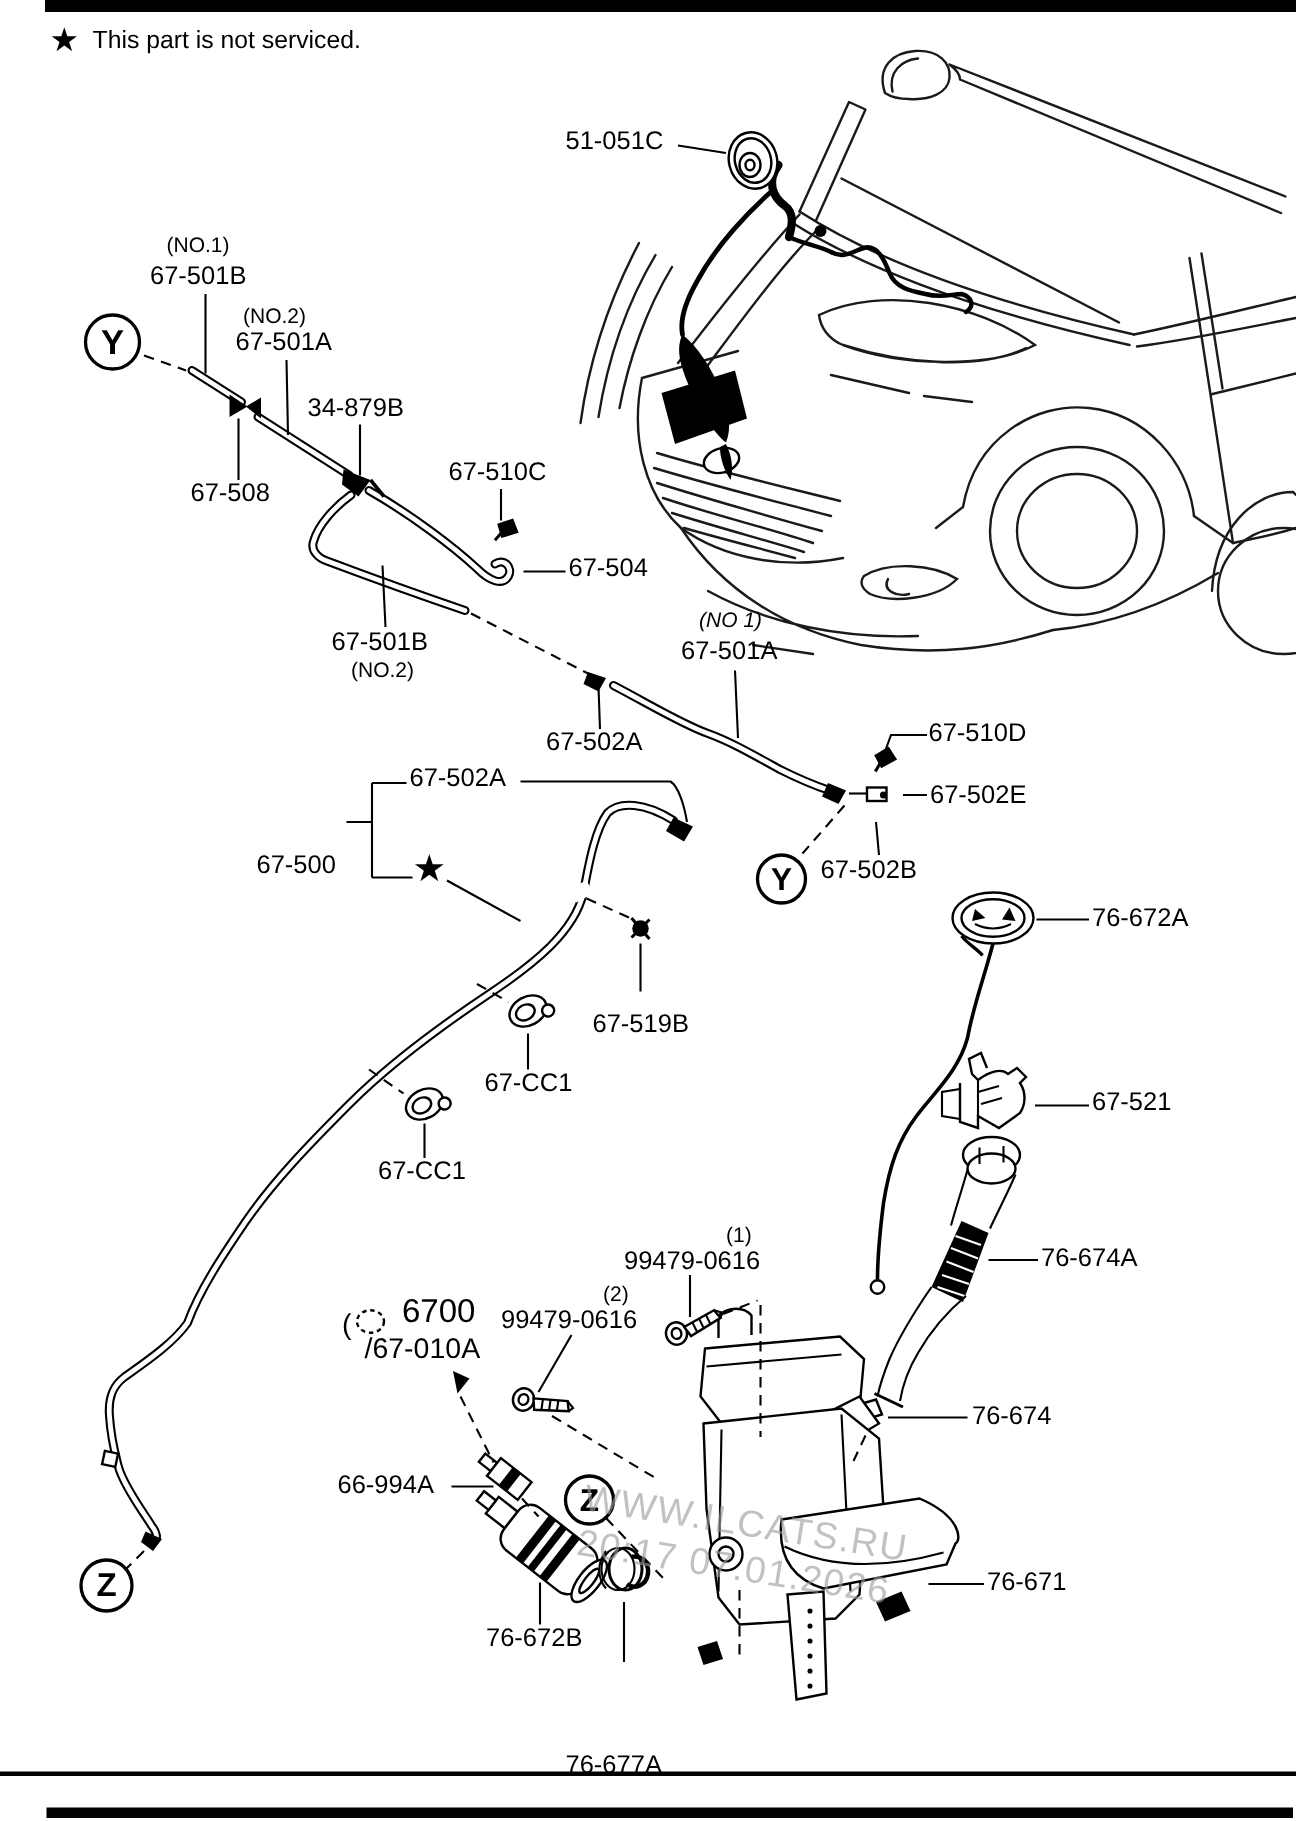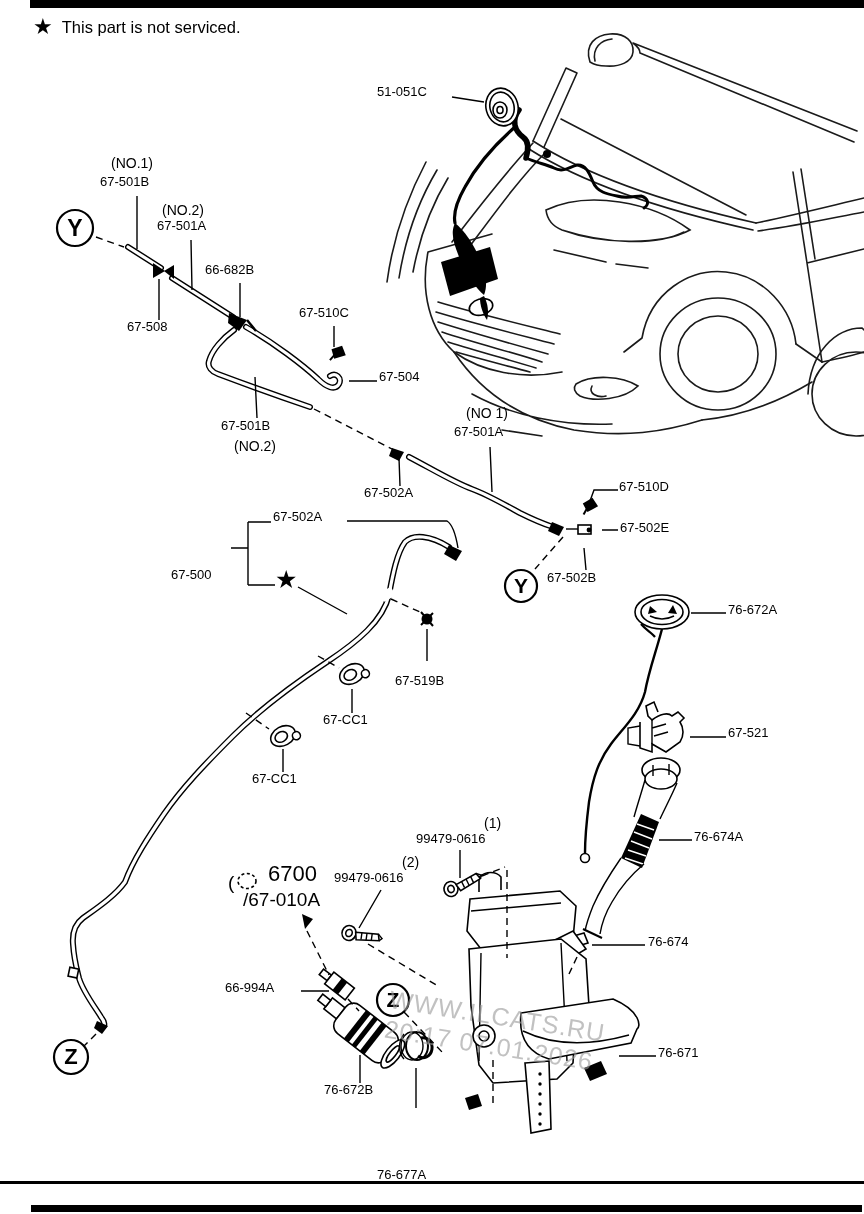--- a/index.html
+++ b/index.html
@@ -2,21 +2,21 @@
 <html><head>
 <meta charset="utf-8">
 <style>
   html,body{margin:0;padding:0;background:#fff;}
   .canvas{position:relative;width:864px;height:1214px;background:#fff;overflow:hidden;
           font-family:"Liberation Sans",sans-serif;color:#000;}
   .bar{position:absolute;background:#000;}
   .note{position:absolute;left:33px;top:16px;display:flex;align-items:center;gap:9px;}
   .note .star{font-size:22px;line-height:1;}
   .note .txt{font-size:16.5px;}
-  .lbl{position:absolute;font-size:13px;line-height:1.05;white-space:nowrap;}
+  .lbl{position:absolute;font-size:17px;line-height:1.05;white-space:nowrap;}
   .q{font-size:14px;}
   .big{font-size:22px;font-weight:400;}
   .med{font-size:19px;}
   .star-mark{position:absolute;font-size:25px;line-height:1;}
   .wm{position:absolute;left:392px;top:984px;transform:rotate(9deg);transform-origin:left top;
       color:#9c9c9c;opacity:.62;font-size:25px;letter-spacing:1px;line-height:1.2;white-space:nowrap;}
   svg{position:absolute;left:0;top:0;}
   .ln{stroke:#000;stroke-width:1.4;fill:none;}
   .dash{stroke:#000;stroke-width:1.4;fill:none;stroke-dasharray:7 5;}
   .car{stroke:#1a1a1a;stroke-width:1.6;fill:none;stroke-linecap:round;}
@@ -298,29 +298,29 @@
   <div class="star-mark" style="left:275px;top:567px;">★</div>
 
   <div class="lbl" style="left:377px;top:85px;">51-051C</div>
 
   <div class="lbl q" style="left:111px;top:156px;">(NO.1)</div>
   <div class="lbl" style="left:100px;top:175px;">67-501B</div>
 
   <div class="lbl q" style="left:162px;top:203px;">(NO.2)</div>
   <div class="lbl" style="left:157px;top:219px;">67-501A</div>
 
-  <div class="lbl" style="left:205px;top:263px;">66-682B</div>
+  <div class="lbl" style="left:205px;top:263px;">34-879B</div>
   <div class="lbl" style="left:127px;top:320px;">67-508</div>
   <div class="lbl" style="left:299px;top:306px;">67-510C</div>
   <div class="lbl" style="left:379px;top:370px;">67-504</div>
 
   <div class="lbl" style="left:221px;top:419px;">67-501B</div>
   <div class="lbl q" style="left:234px;top:439px;">(NO.2)</div>
 
-  <div class="lbl q" style="left:466px;top:406px;">(NO 1)</div>
+  <div class="lbl q" style="left:466px;top:406px;font-style:italic;">(NO 1)</div>
   <div class="lbl" style="left:454px;top:425px;">67-501A</div>
 
   <div class="lbl" style="left:364px;top:486px;">67-502A</div>
   <div class="lbl" style="left:619px;top:480px;">67-510D</div>
   <div class="lbl" style="left:620px;top:521px;">67-502E</div>
   <div class="lbl" style="left:547px;top:571px;">67-502B</div>
 
   <div class="lbl" style="left:273px;top:510px;">67-502A</div>
   <div class="lbl" style="left:171px;top:568px;">67-500</div>
 

